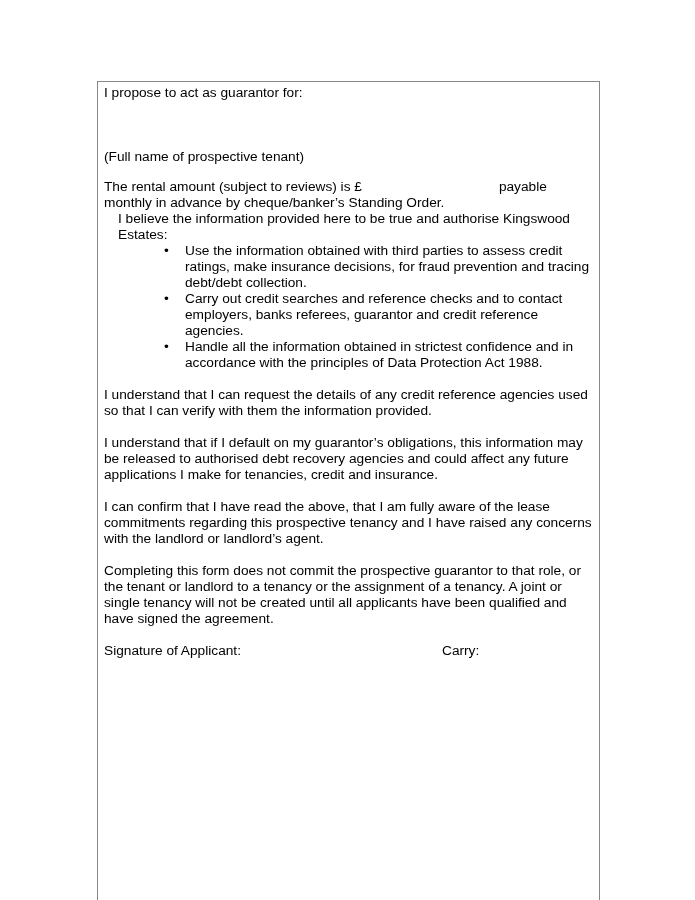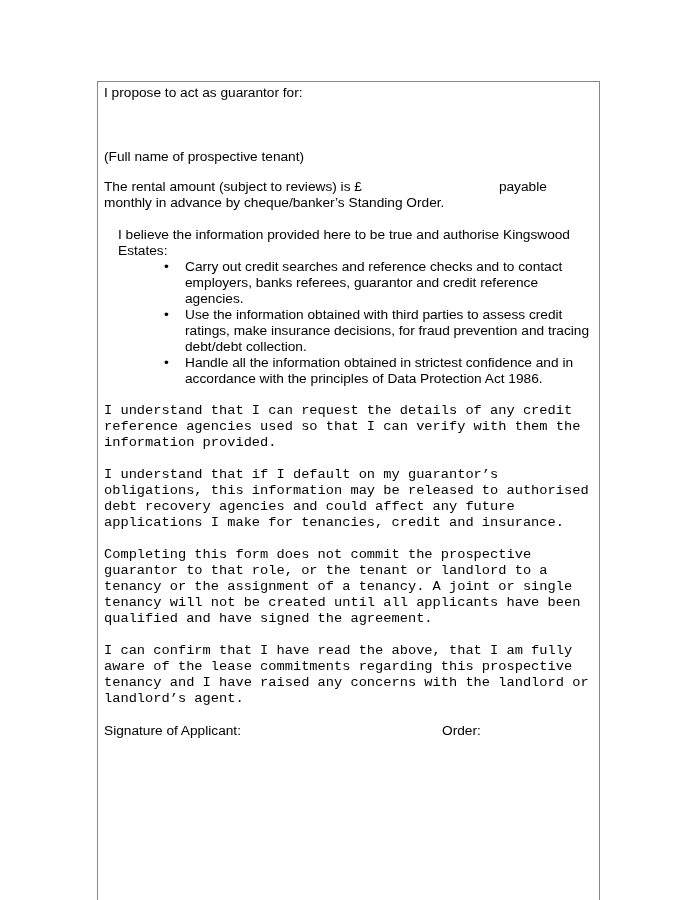--- a/index.html
+++ b/index.html
@@ -29,23 +29,23 @@
     height: 825px;
     box-sizing: border-box;
     border: 1px solid var(--border, #878787);
     padding: 3px 5px 0 6px;
     overflow: hidden;
   }
   p { margin: 0; }
   .p-intro    { margin-bottom: 48px; }
   .p-tenant   { margin-bottom: 14px; margin-top: 32px; }
   .p-property { margin-bottom: 62px; }
-  .p-rental   { margin-bottom: 16px; }
+  .p-rental   { }
   .p-authorise{ margin-bottom: 0; margin-left: 14px; }
-  .p-body     { margin-bottom: 16px; font-family: Liberation Mono, monospace; }
+  .p-body     { margin-bottom: 16px; }
   .amount-blank {
     display: inline-block;
     width: 137px;
     height: 1px;
   }
   ul.bullets {
     list-style: none;
     margin: 0 0 16px 0;
     padding: 0 0 0 81px;
   }
@@ -78,32 +78,32 @@
   <p class="p-intro">I propose to act as guarantor for:</p>
 
   <p class="p-tenant">(Full name of prospective tenant)</p>
 
 
   <p class="p-rental"><span>The rental amount (subject to reviews) is £</span><span class="amount-blank"></span><span>payable monthly in advance by cheque/banker’s Standing Order.</span></p>
 
   <p class="p-authorise">I believe the information provided here to be true and authorise Kingswood Estates:</p>
 
   <ul class="bullets">
+    <li>Use the information obtained with third parties to assess credit ratings, make insurance decisions, for fraud prevention and tracing debt/debt collection.</li>
     <li>Carry out credit searches and reference checks and to contact employers, banks referees, guarantor and credit reference agencies.</li>
-    <li>Use the information obtained with third parties to assess credit ratings, make insurance decisions, for fraud prevention and tracing debt/debt collection.</li>
-    <li>Handle all the information obtained in strictest confidence and in accordance with the principles of Data Protection Act 1986.</li>
+    <li>Handle all the information obtained in strictest confidence and in accordance with the principles of Data Protection Act 1988.</li>
   </ul>
 
   <p class="p-body">I understand that I can request the details of any credit reference agencies used so that I can verify with them the information provided.</p>
 
   <p class="p-body">I understand that if I default on my guarantor’s obligations, this information may be released to authorised debt recovery agencies and could affect any future applications I make for tenancies, credit and insurance.</p>
 
+  <p class="p-body">I can confirm that I have read the above, that I am fully aware of the lease commitments regarding this prospective tenancy and I have raised any concerns with the landlord or landlord’s agent.</p>
+
   <p class="p-body">Completing this form does not commit the prospective guarantor to that role, or the tenant or landlord to a tenancy or the assignment of a tenancy. A joint or single tenancy will not be created until all applicants have been qualified and have signed the agreement.</p>
-
-  <p class="p-body">I can confirm that I have read the above, that I am fully aware of the lease commitments regarding this prospective tenancy and I have raised any concerns with the landlord or landlord’s agent.</p>
 
   <div class="sig-row">
     <span>Signature of Applicant:</span>
-    <span class="date-label">Order:</span>
+    <span class="date-label">Carry:</span>
   </div>
 
 
 </div>
 
 </body></html>

